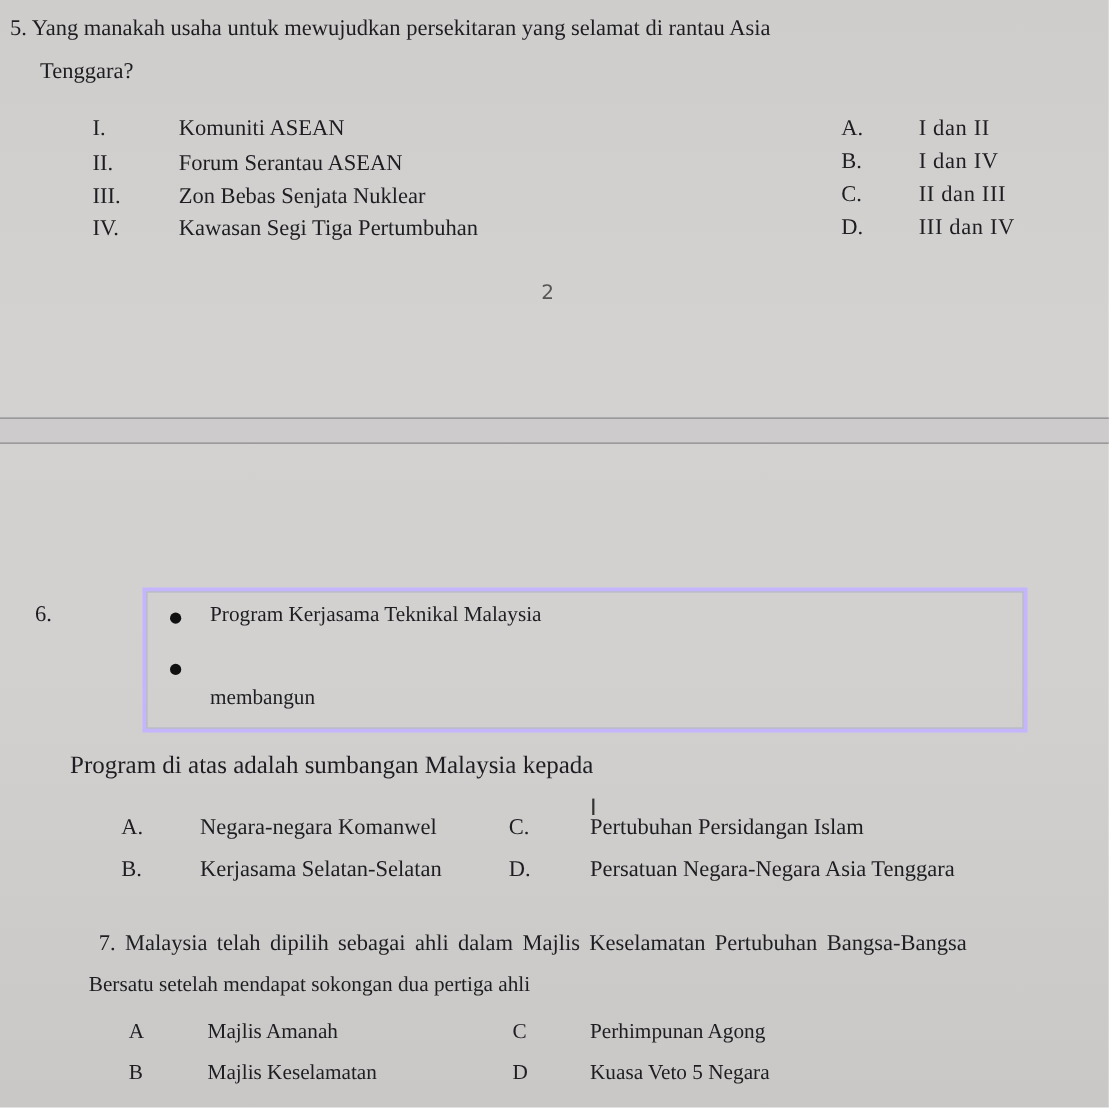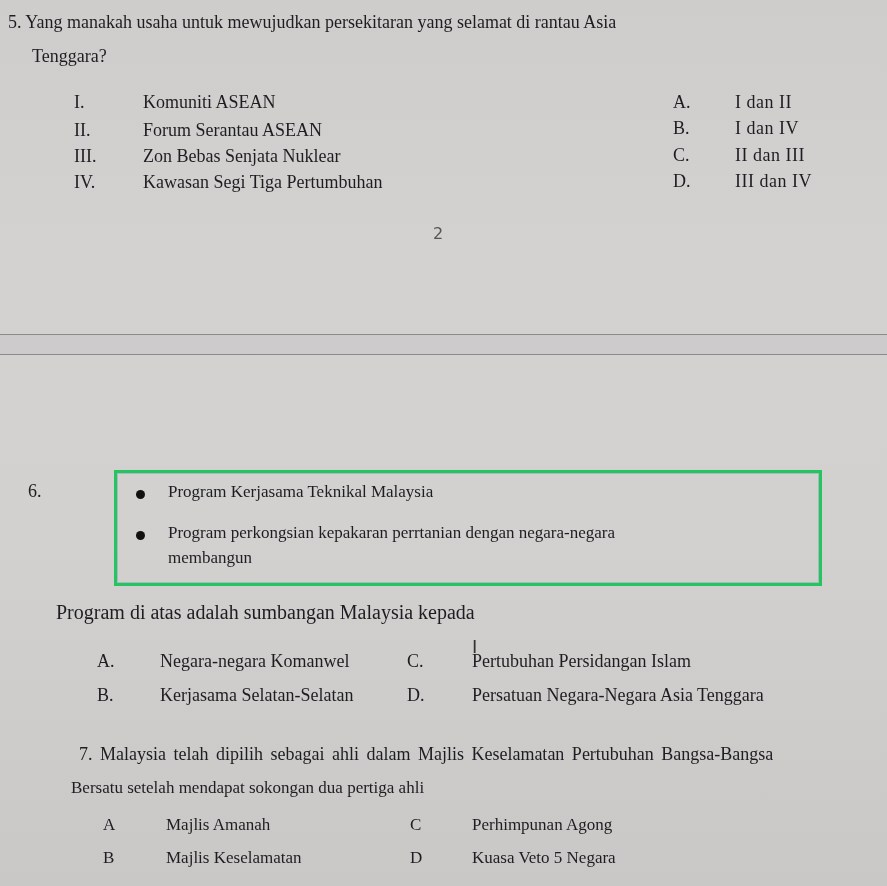--- a/index.html
+++ b/index.html
@@ -21,21 +21,21 @@
       left: 433px; top: 224px; font-family: "DejaVu Sans", sans-serif;
       font-size: 16px; color: #555;
     }
     .page-gap {
       position: absolute; left: 0; width: 887px; top: 334px; height: 19px;
       background: #cdcbcb; border-top: 1px solid #8a8a8a; border-bottom: 1px solid #8a8a8a;
     }
     .q6-num { left: 28px; top: 481px; }
     .box {
       position: absolute; left: 114px; top: 470px; width: 702px; height: 110px;
-      border: 3px solid #22c55e; box-shadow: inset 0 0 0 1px #aeb6bf;
+      border: 3px solid #c4b5fd; box-shadow: inset 0 0 0 1px #aeb6bf;
     }
     .bullet {
       position: absolute; width: 9px; height: 9px; border-radius: 50%; background: #111;
     }
     .btext { font-size: 17px; }
     .q6-stem { left: 56px; top: 601px; font-size: 20px; text-align: right; }
     .q6-optl { font-size: 18px; }
     .q6-optv { font-size: 18px; }
     .q7-line1 { left: 40px; top: 744px; font-size: 18px; word-spacing: 3px; margin-left: 39px; }
     .q7-line2 { left: 71px; top: 778px; font-size: 17px; }
@@ -66,21 +66,20 @@
 <div class="abs t optv" style="top:171px">III  dan  IV</div>
 
 <div class="abs page-num">2</div>
 <div class="page-gap"></div>
 
 <div class="abs t q6-num">6.</div>
 <div class="box">
   <span class="bullet" style="left:19px; top:17px"></span>
   <div class="abs btext" style="left:51px; top:9px">Program Kerjasama Teknikal Malaysia</div>
   <span class="bullet" style="left:19px; top:58px"></span>
-  <div class="abs btext" style="left:51px; top:50px">Program perkongsian kepakaran perrtanian dengan negara-negara</div>
   <div class="abs btext" style="left:51px; top:75px">membangun</div>
 </div>
 <div class="abs q6-stem">Program di atas adalah sumbangan Malaysia kepada</div>
 
 <div class="abs q6-optl" style="left:97px; top:651px">A.</div>
 <div class="abs q6-optv" style="left:160px; top:651px">Negara-negara Komanwel</div>
 <div class="abs q6-optl" style="left:97px; top:685px">B.</div>
 <div class="abs q6-optv" style="left:160px; top:685px">Kerjasama Selatan-Selatan</div>
 <div class="abs q6-optl" style="left:407px; top:651px">C.</div>
 <div class="abs q6-optv" style="left:472px; top:651px">Pertubuhan Persidangan Islam</div>

